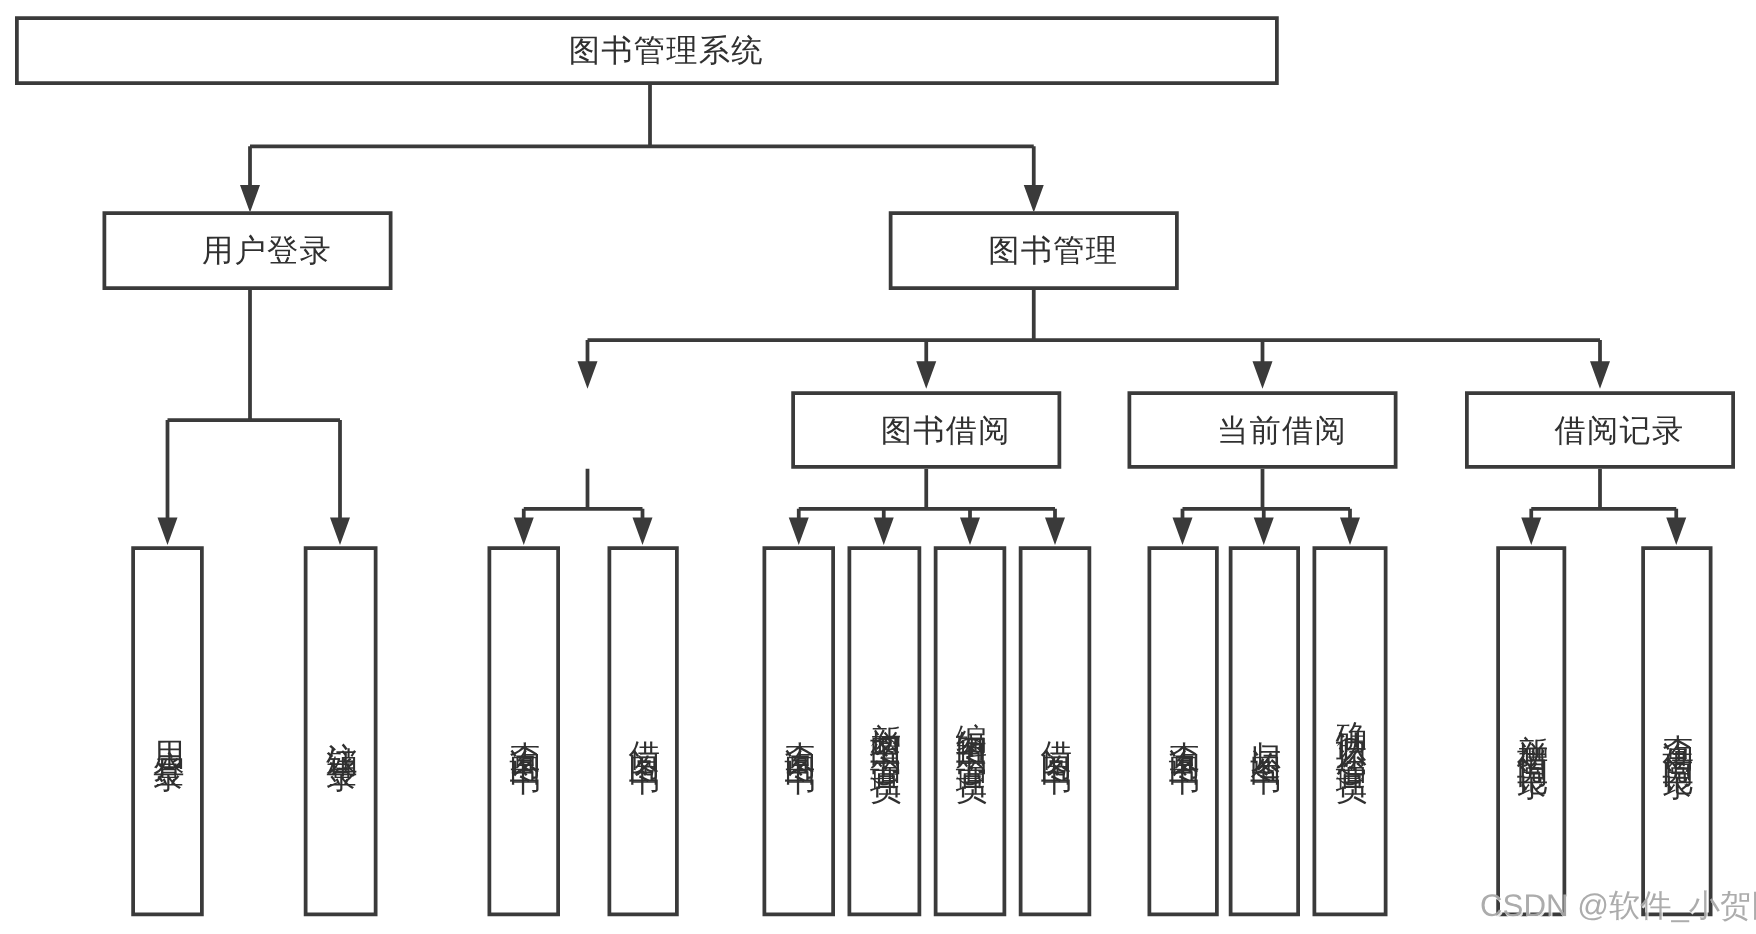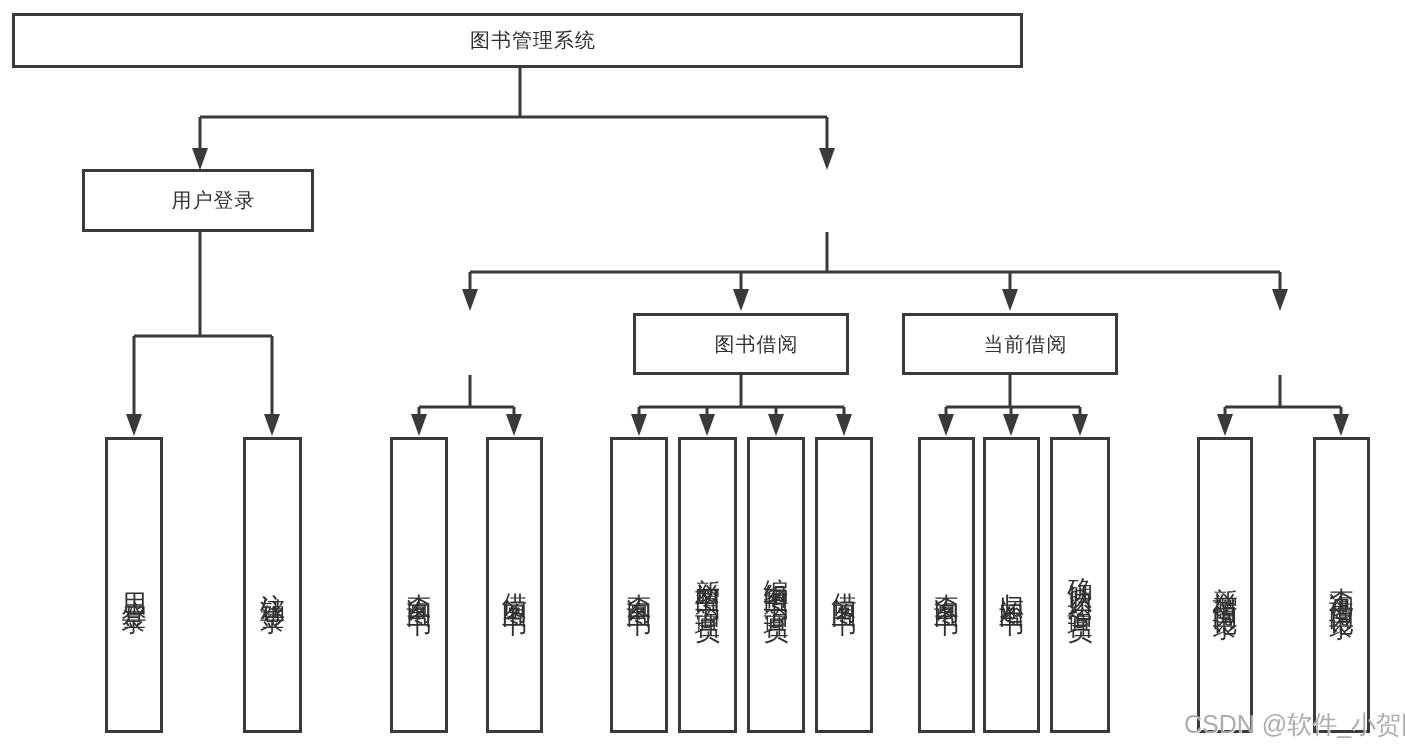--- a/index.html
+++ b/index.html
@@ -37,21 +37,21 @@
     fill: var(--line, #3a3a3a);
     stroke: none;
   }
   .hbox {
     position: absolute;
     border: 3px solid var(--line, #3a3a3a);
     background: var(--box-fill, #fff);
     display: flex;
     align-items: center;
     justify-content: center;
-    font-size: 20px;
+    font-size: 25px;
     letter-spacing: 1px;
     color: var(--text, #303030);
     white-space: nowrap;
     padding-left: 31px;
   }
   .vbox {
     position: absolute;
     top: 437px;
     height: 296px;
     border: 3px solid var(--line, #3a3a3a);
@@ -136,23 +136,25 @@
       M938 414 H954 L946 436 Z
       M1003 414 H1019 L1011 436 Z
       M1072 414 H1088 L1080 436 Z
       M1217 414 H1233 L1225 436 Z
       M1333 414 H1349 L1341 436 Z"></path>
   </svg>
 
   <div class="hbox" style="left:12px; top:13px; width:1011px; height:55px">图书管理系统</div>
 
   <div class="hbox" style="left:82px; top:169px; width:232px; height:63px">用户登录</div>
+  <div class="hbox" style="left:711px; top:169px; width:232px; height:63px">图书管理</div>
 
   <div class="hbox" style="left:633px; top:313px; width:216px; height:62px">图书借阅</div>
   <div class="hbox" style="left:902px; top:313px; width:216px; height:62px">当前借阅</div>
+  <div class="hbox" style="left:1172px; top:313px; width:216px; height:62px">借阅记录</div>
 
   <div class="vbox" style="left:105px; width:58px">用户登录</div>
   <div class="vbox" style="left:243px; width:59px">注销登录</div>
 
   <div class="vbox" style="left:390px; width:58px">查询图书</div>
   <div class="vbox" style="left:486px; width:57px">借阅图书</div>
 
   <div class="vbox" style="left:610px; width:58px">查询图书</div>
   <div class="vbox" style="left:678px; width:59px">新增图书（管理员）</div>
   <div class="vbox" style="left:747px; width:58px">编辑图书（管理员）</div>

